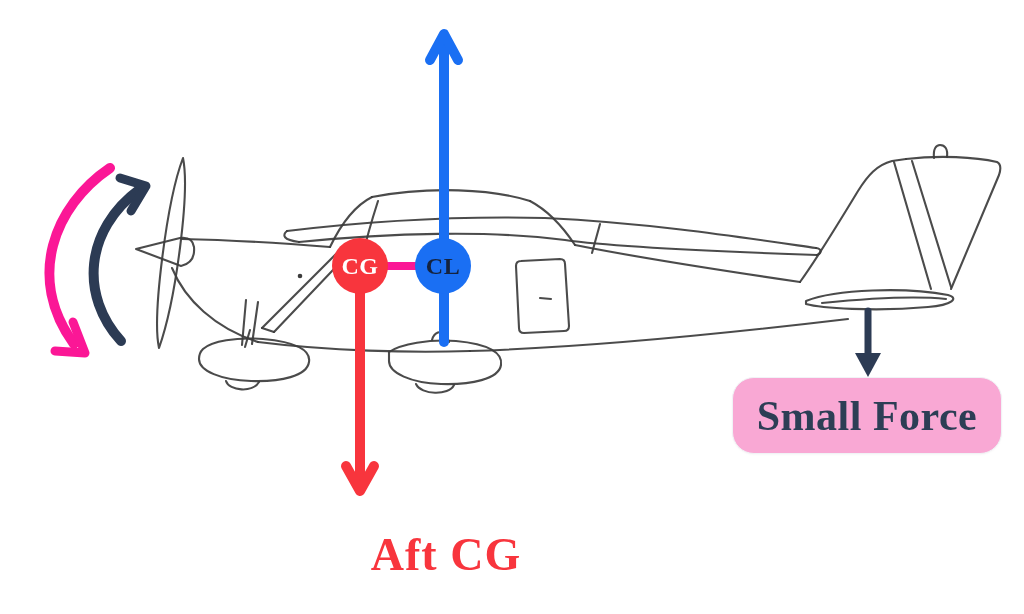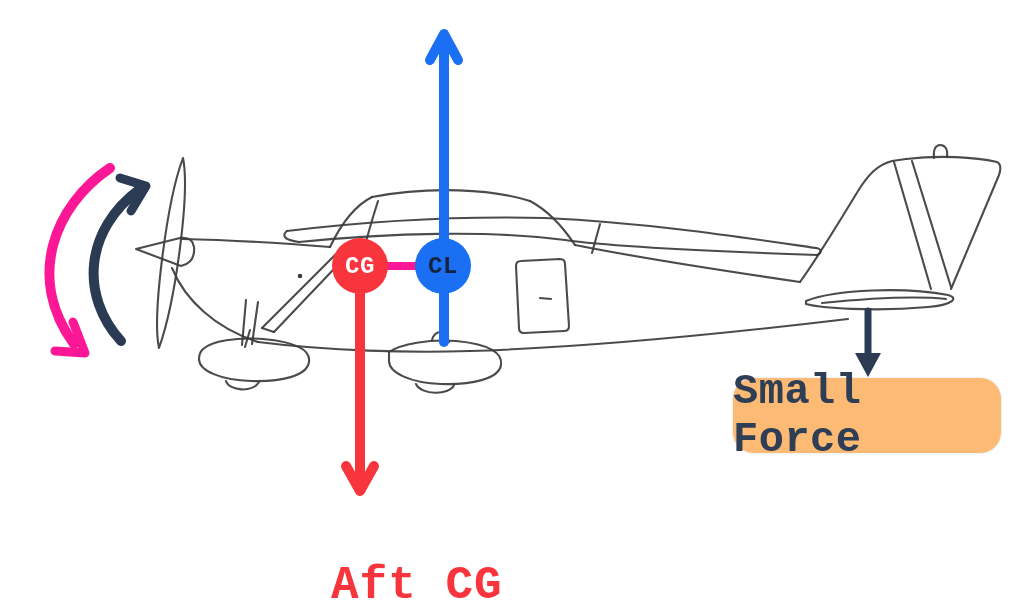--- a/index.html
+++ b/index.html
@@ -1,31 +1,31 @@
 <!DOCTYPE html>
 <html><head>
 <meta charset="utf-8">
 <style>
   html,body{margin:0;padding:0;background:#ffffff;}
   #stage{position:relative;width:1024px;height:614px;background:#ffffff;overflow:hidden;
-         font-family:Liberation Mono, monospace;}
+         font-family:Liberation Serif, serif;}
   #diagram-svg{position:absolute;left:0;top:0;width:1024px;height:614px;}
   .plane path{fill:none;stroke-width:2.1;stroke-linecap:round;stroke-linejoin:round;opacity:.92;}
   .arrow{fill:none;stroke-linecap:round;stroke-linejoin:round;}
   .badge{position:absolute;width:56px;height:56px;border-radius:50%;
          display:flex;align-items:center;justify-content:center;
          font-weight:bold;font-size:24px;letter-spacing:.5px;}
   #cg-badge{left:332px;top:238px;}
   #cl-badge{left:415px;top:238px;align-items:center;}
   #small-force-card{position:absolute;left:732px;top:377px;width:268px;height:75px;
          border-radius:22px;display:flex;align-items:center;justify-content:center;
          border:1px solid #f1f3f6;box-shadow:0 1px 2px rgba(0,0,0,.03);}
   #small-force-card span{font-size:42px;font-weight:bold;letter-spacing:.5px;}
-  #caption{position:absolute;left:331px;top:528px;width:230px;text-align:left;
-         font-size:46px;font-weight:bold;letter-spacing:1px;margin-top:32px;}
+  #caption{position:absolute;left:331px;top:528px;width:230px;text-align:center;
+         font-size:46px;font-weight:bold;letter-spacing:1px;}
 </style>
 </head>
 <body>
 
 <div id="stage">
 
   <svg id="diagram-svg" viewBox="0 0 1024 614">
 
     <g class="plane" stroke="#3C3C3C">
 
@@ -122,19 +122,19 @@
   </svg>
 
   <div class="badge" id="cg-badge" style="background-color: rgb(248, 53, 61);">
     <span style="color: rgb(255, 255, 255);">CG</span>
   </div>
 
   <div class="badge" id="cl-badge" style="background-color: rgb(26, 111, 243);">
     <span style="color: rgb(21, 35, 62);">CL</span>
   </div>
 
-  <div id="small-force-card" style="background-color: #fdba74;">
+  <div id="small-force-card" style="background-color: #f9a8d4;">
     <span style="color: rgb(45, 62, 85);">Small Force</span>
   </div>
 
   <div id="caption" style="color: rgb(248, 53, 61);">Aft CG</div>
 
 </div>
 
 </body></html>

